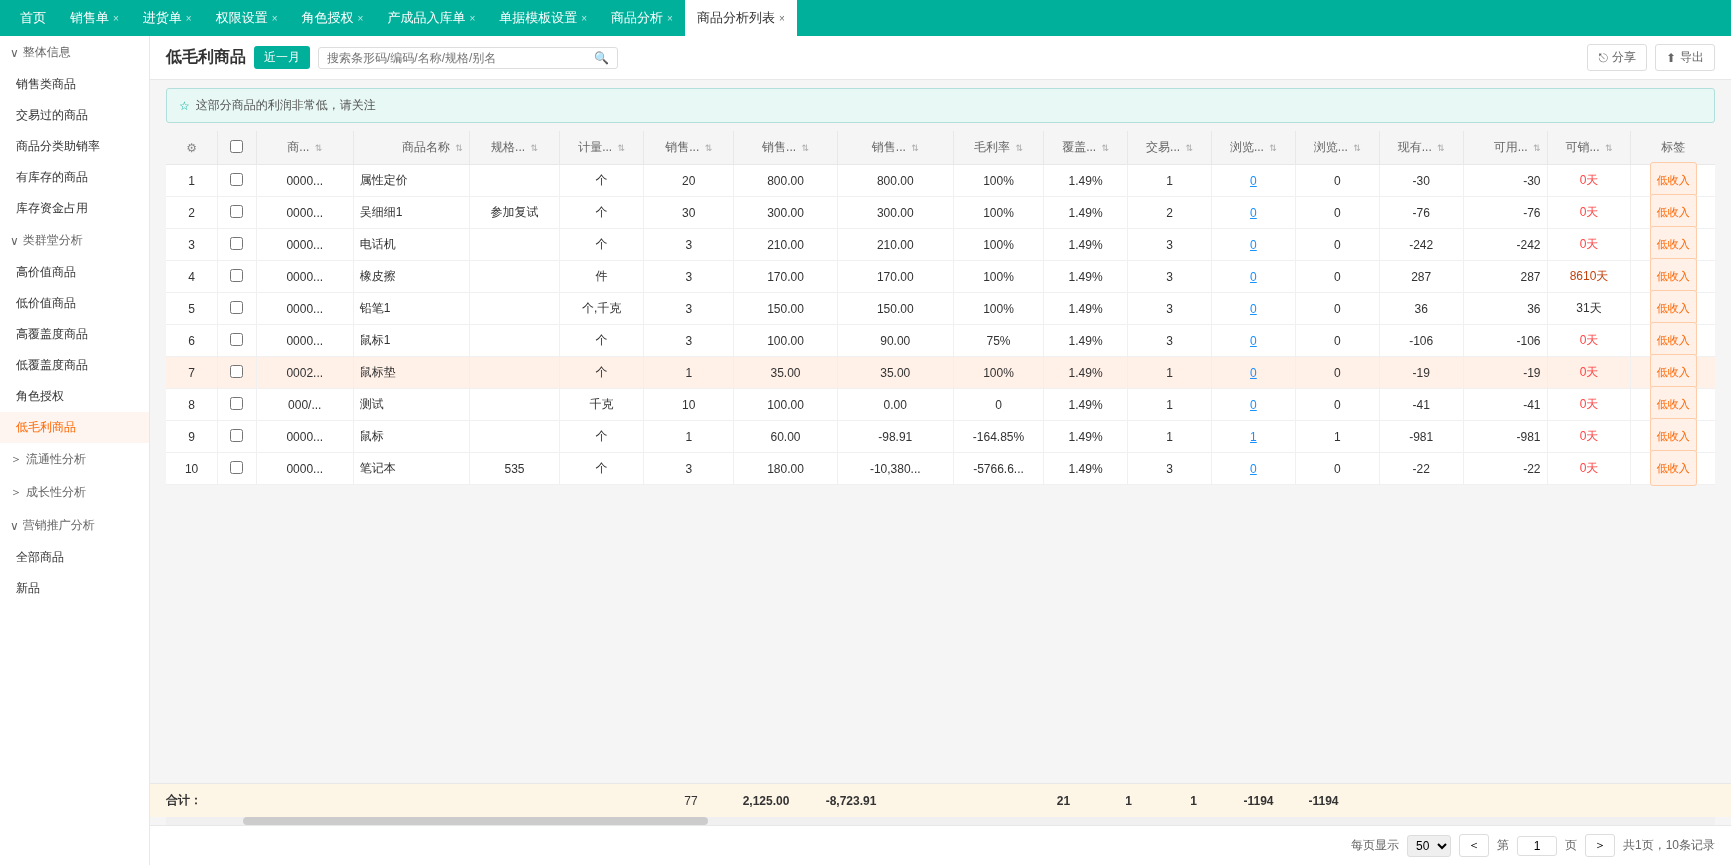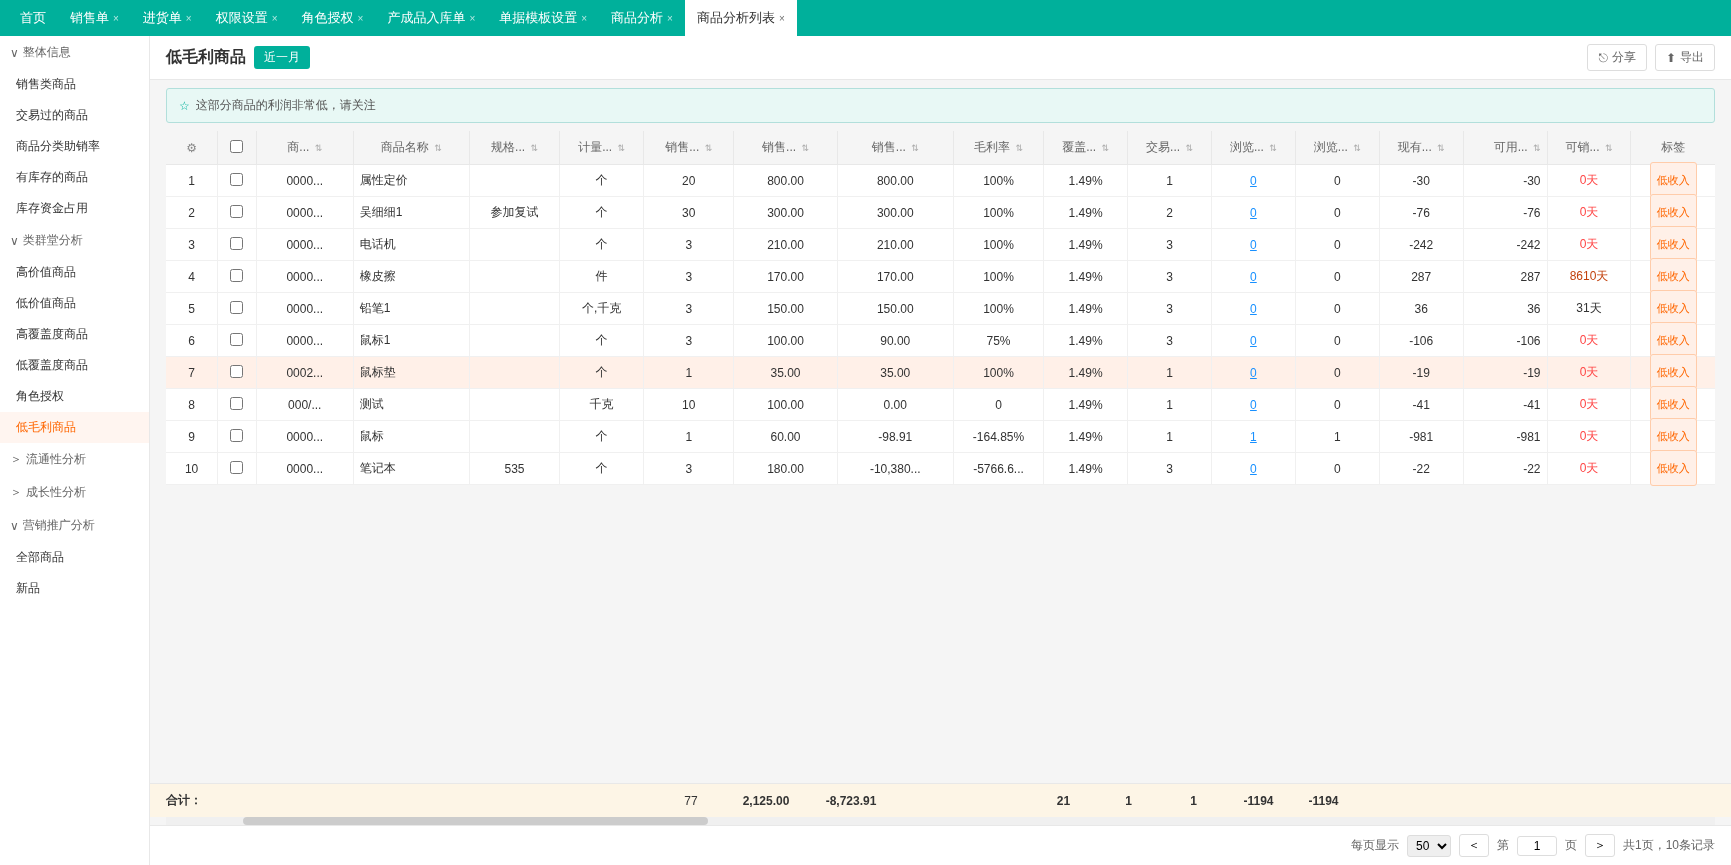--- a/index.html
+++ b/index.html
@@ -236,21 +236,21 @@
       border: 1px solid #ddd;
       border-radius: 3px;
       padding: 2px 4px;
       text-align: center;
       font-size: 12px;
     }
 
     .col-num { width: 40px; }
     .col-check { width: 30px; }
     .col-code { width: 75px; }
-    .col-name { width: 90px; text-align: center; }
+    .col-name { width: 90px; text-align: right; }
     .col-spec { width: 70px; }
     .col-unit { width: 65px; text-align: center; }
     .col-sale1 { width: 70px; }
     .col-sale2 { width: 80px; }
     .col-sale3 { width: 90px; }
     .col-margin { width: 70px; }
     .col-cover { width: 65px; }
     .col-trade { width: 65px; }
     .col-view1 { width: 65px; }
     .col-view2 { width: 65px; }
@@ -357,20 +357,24 @@
     </div>
     <div class="sidebar-item">全部商品</div>
     <div class="sidebar-item">新品</div>
   </aside>
 
   <div class="content">
 
     <div class="page-header">
       <h1 class="page-title">低毛利商品</h1>
       <button class="period-btn">近一月</button>
+      <div class="search-box">
+        <input type="text" placeholder="搜索条形码/编码/名称/规格/别名" style="">
+        <span style="color:#aaa; cursor:pointer;">🔍</span>
+      </div>
       <div class="header-actions">
         <button class="action-btn">
           <span>⎋</span>
           <span>分享</span>
         </button>
         <button class="action-btn">
           <span>⬆</span>
           <span>导出</span>
         </button>
       </div>

